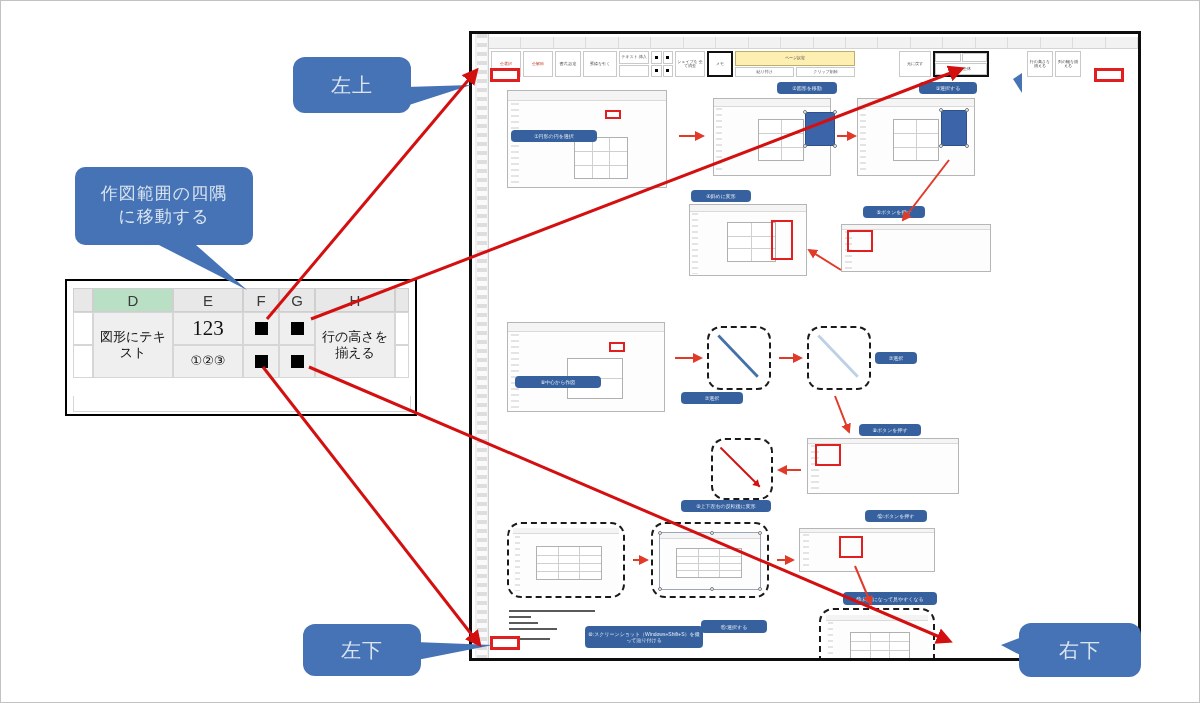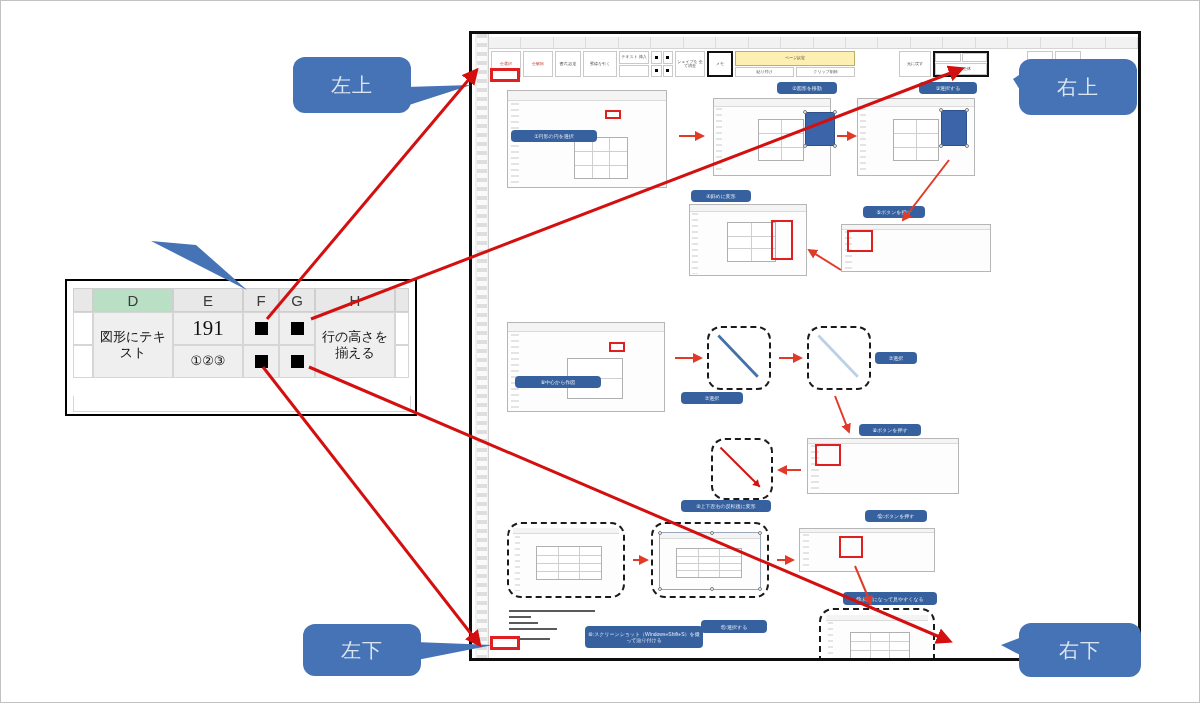--- a/index.html
+++ b/index.html
@@ -70,21 +70,20 @@
   .hdr.green { background: #b9dfc4; }
   .hdr.blank { background: #e8e8e8; }
   .cell {
     background: #efefef;
     border: 1px solid #d6d6d6;
     display: flex; align-items: center; justify-content: center;
     font-size: 13px; color: #111;
     text-align: center;
     line-height: 1.25;
     overflow: hidden;
-    font-family: Liberation Serif, serif;
   }
   .cell.white { background: #ffffff; border-color: #d6d6d6; }
   .cell.num { font-size: 21px; font-family: "Liberation Serif", "DejaVu Serif", serif; }
   .cell.circled { font-size: 13px; }
   .cell.jp { font-size: 13px; }
   .cell.merge2 { grid-row: span 2; }
   .marker-sq { width: 13px; height: 13px; background: #000; display: block; }
   #sheet-bottom-strip {
     position: absolute; left: 6px; top: 115px; width: 338px; height: 16px;
     background: #ffffff; border: 1px solid #d6d6d6; border-top: none;
@@ -468,21 +467,21 @@
       <div class="hdr blank"></div>
       <div class="hdr green">D</div>
       <div class="hdr">E</div>
       <div class="hdr">F</div>
       <div class="hdr">G</div>
       <div class="hdr">H</div>
       <div class="hdr blank"></div>
 
       <div class="cell white"></div>
       <div class="cell jp merge2">図形にテキスト</div>
-      <div class="cell num">191</div>
+      <div class="cell num">123</div>
       <div class="cell">
           <span class="marker-sq"></span>
         </div>
       <div class="cell">
           <span class="marker-sq"></span>
         </div>
       <div class="cell jp merge2">行の高さを揃える</div>
       <div class="cell white"></div>
 
       <div class="cell white"></div>
@@ -491,23 +490,26 @@
           <span class="marker-sq"></span>
         </div>
       <div class="cell">
           <span class="marker-sq"></span>
         </div>
       <div class="cell white"></div>
     </div>
     <div id="sheet-bottom-strip"></div>
   </div>
 
+  <div class="callout" id="callout-instruction">
+    <span class="line">作図範囲の四隅</span>
+    <span class="line">に移動する</span>
+  </div>
 
   <div class="callout" id="callout-top-left">左上</div>
-  <div class="callout" id="callout-top-right">右上</div>
   <div class="callout" id="callout-bottom-right">右下</div>
   <div class="callout" id="callout-bottom-left">左下</div>
 
   <svg id="arrow-layer">
     <defs>
       <marker id="ah-big" viewBox="0 0 12 12" refX="9" refY="6" markerWidth="5.5" markerHeight="5.5" orient="auto">
         <path d="M 0 0 L 12 6 L 0 12 z" fill="#d40f0f"></path>
       </marker>
     </defs>
 

